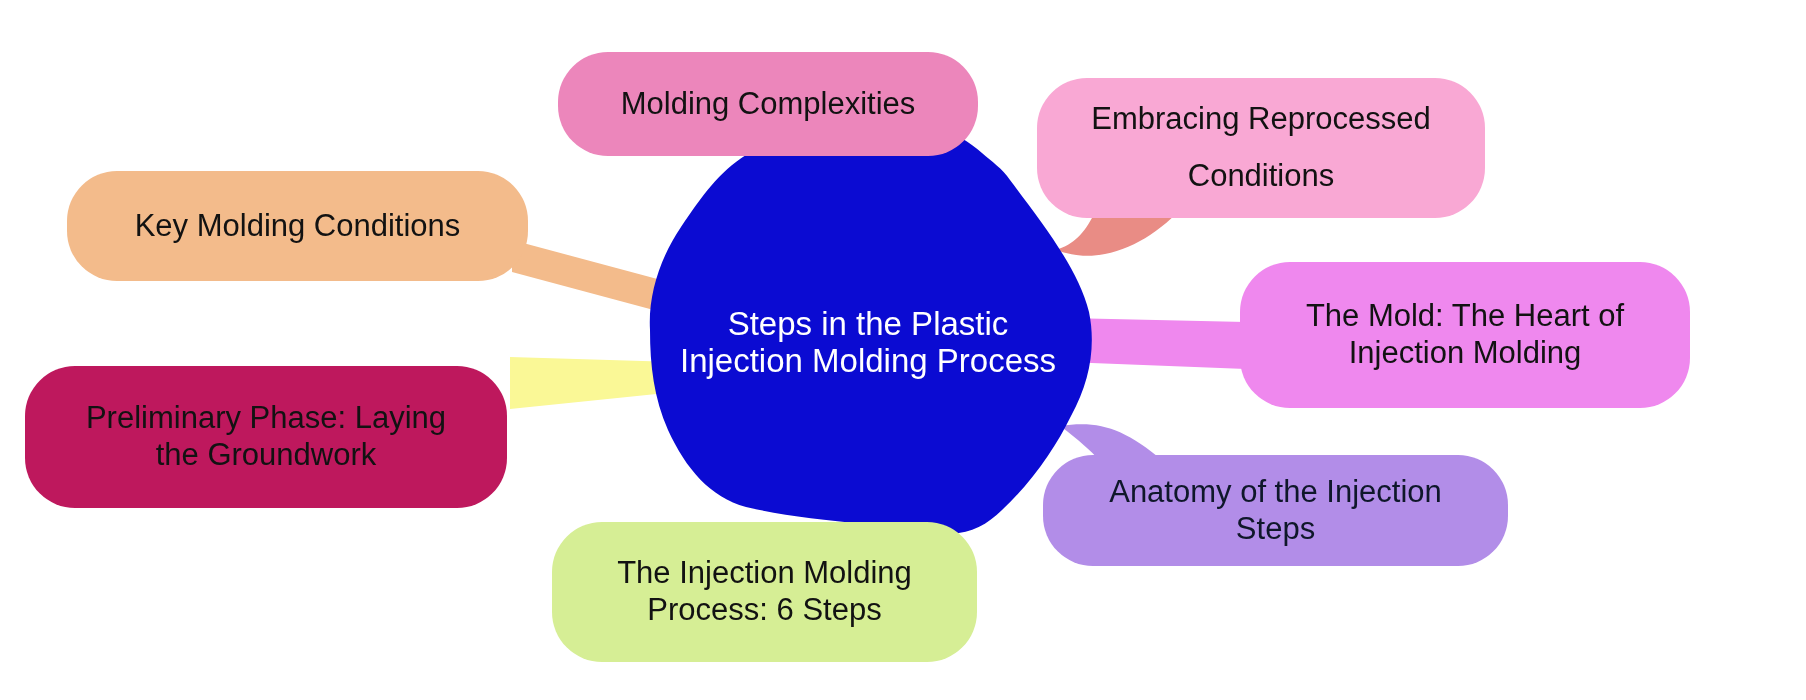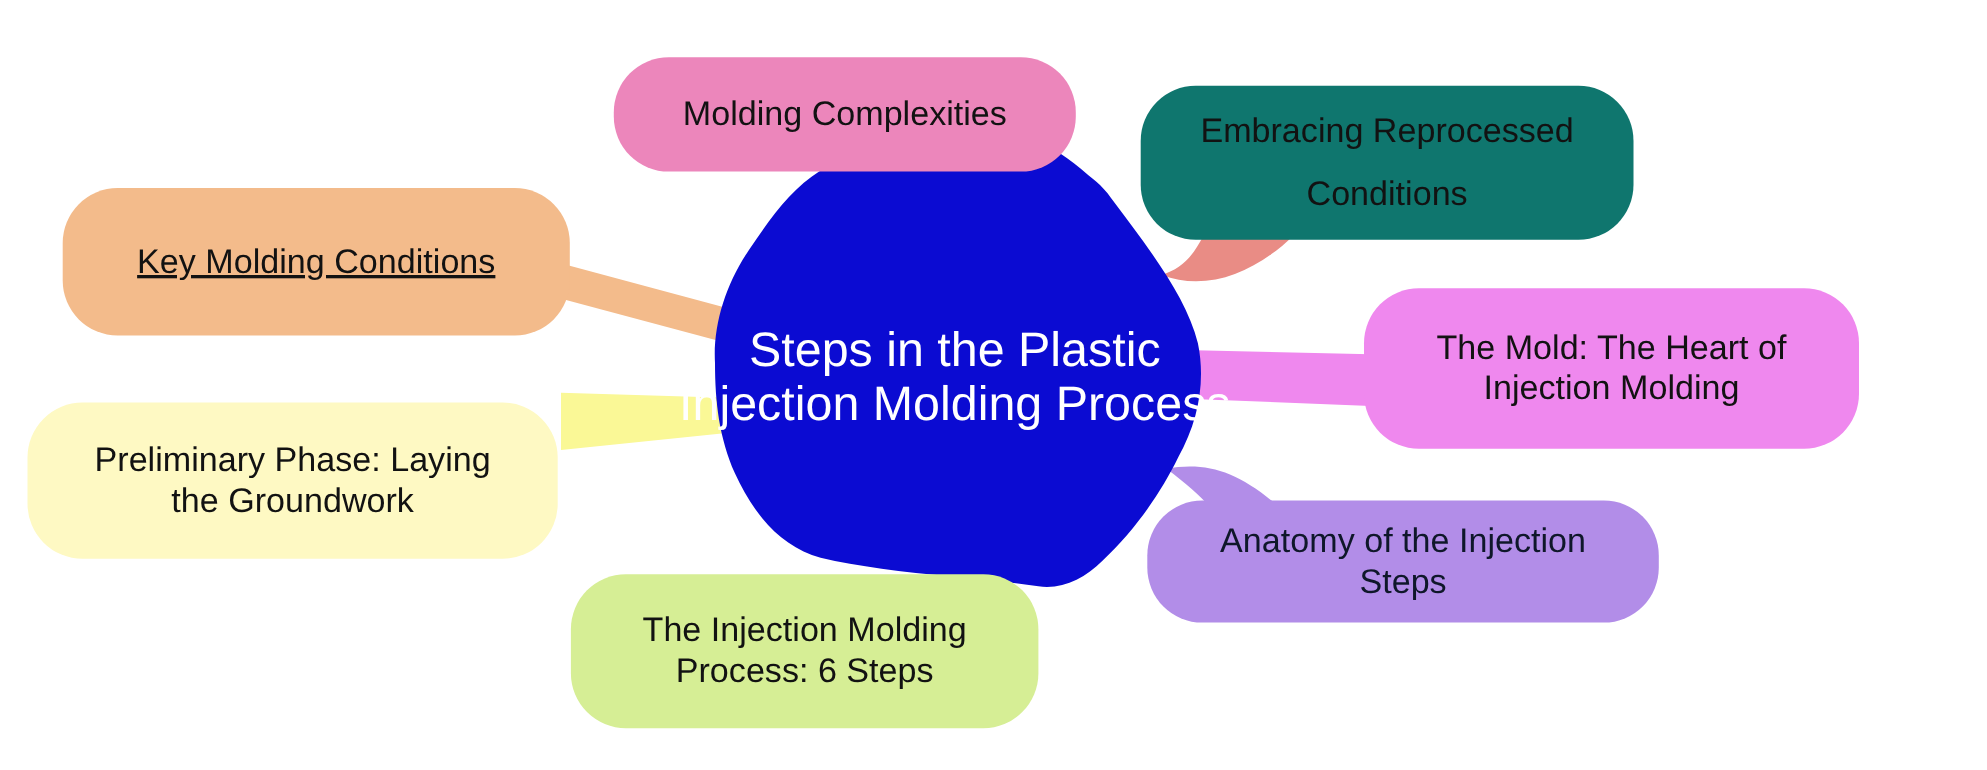--- a/index.html
+++ b/index.html
@@ -17,30 +17,30 @@
     border-radius:50px;
     text-align:center;
     font-size:31px;font-weight:500;line-height:1.18;
     color:#121212;
     box-sizing:border-box;
     padding:6px 18px;
   }
   .node .line{display:block;white-space:nowrap;}
   .node-molding-complexities{left:558px;top:52px;width:420px;height:104px;}
   .node-embracing-reprocessed{left:1037px;top:78px;width:448px;height:140px;}
-  .node-key-molding-conditions{left:57px;top:171px;width:461px;height:134px;text-decoration:underline;}
+  .node-key-molding-conditions{left:67px;top:171px;width:461px;height:110px;}
   .node-the-mold{left:1240px;top:262px;width:450px;height:146px;}
   .node-preliminary-phase{left:25px;top:366px;width:482px;height:142px;}
   .node-anatomy-injection-unit{left:1043px;top:455px;width:465px;height:111px;color:#0f172a;}
-  .node-injection-molding-6steps{left:519px;top:522px;width:425px;height:140px;}
+  .node-injection-molding-6steps{left:552px;top:522px;width:425px;height:140px;}
   .center-label{
     position:absolute;left:648px;top:295px;width:440px;height:96px;
     display:flex;flex-direction:column;align-items:center;justify-content:center;
     text-align:center;color:#ffffff;
-    font-size:44px;font-weight:500;line-height:1.12;
+    font-size:33px;font-weight:500;line-height:1.12;
   }
   .center-label .line{display:block;white-space:nowrap;}
 </style>
 </head>
 <body>
 
 <div class="canvas">
 
   <svg class="shapes" viewBox="0 0 1806 700" aria-hidden="true">
 
@@ -68,35 +68,35 @@
 
   <div class="center-label">
     <span class="line">Steps in the Plastic</span>
     <span class="line">Injection Molding Process</span>
   </div>
 
   <div class="node node-molding-complexities" style="background: rgb(236, 134, 187);">
     <span class="line">Molding Complexities</span>
   </div>
 
-  <div class="node node-embracing-reprocessed" style="background: #0f766e; gap: 20px;">
+  <div class="node node-embracing-reprocessed" style="background: #f9a8d4; gap: 20px;">
     <span class="line">Embracing Reprocessed</span>
     <span class="line">Conditions</span>
   </div>
 
   <div class="node node-key-molding-conditions" style="background: rgb(243, 187, 139);">
     <span class="line">Key Molding Conditions</span>
   </div>
 
   <div class="node node-the-mold" style="background: rgb(239, 136, 238);">
     <span class="line">The Mold: The Heart of</span>
     <span class="line">Injection Molding</span>
   </div>
 
-  <div class="node node-preliminary-phase" style="background: #fef9c3;">
+  <div class="node node-preliminary-phase" style="background: #be185d;">
     <span class="line">Preliminary Phase: Laying</span>
     <span class="line">the Groundwork</span>
   </div>
 
   <div class="node node-anatomy-injection-unit" style="background: rgb(178, 141, 232);">
     <span class="line">Anatomy of the Injection</span>
     <span class="line">Steps</span>
   </div>
 
   <div class="node node-injection-molding-6steps" style="background: rgb(214, 238, 149);">

